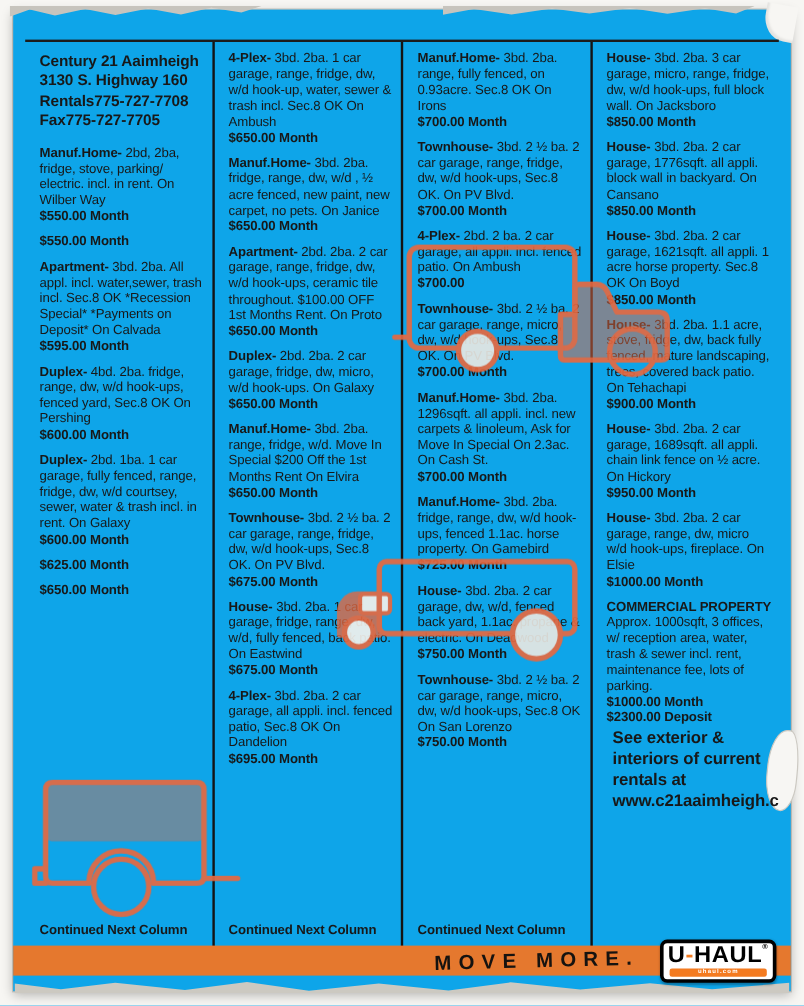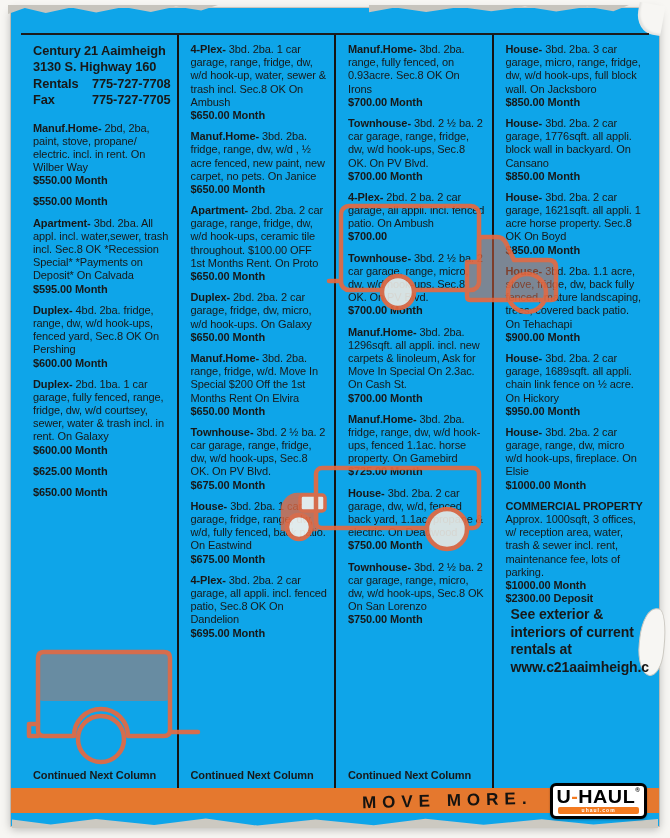--- a/index.html
+++ b/index.html
@@ -33,21 +33,21 @@
     display:flex;border-top:2px solid #1c1c1c;z-index:2;
   }
   .column{
     flex:1 1 0;min-width:0;padding:8px 6px 4px 12px;
     border-right:2px solid #141414;
     display:flex;flex-direction:column;overflow:hidden;
     color:#181818;font-size:11px;line-height:1.2;letter-spacing:-0.1px;
   }
   .column:last-child{border-right:none;}
   .agency-header{font-weight:bold;font-size:12.8px;line-height:1.28;margin-bottom:13px;}
-  .phone-row{display:flex;justify-content:space-between;}
+  .phone-row{display:flex;}
   .listing{margin:0 0 8px 0;}
   .ltext{margin:0;}
   .lead{font-weight:bold;}
   .price{font-weight:bold;}
   .note{font-weight:bold;font-size:14px;line-height:1.25;padding-left:5px;margin-top:1px;}
   .continued{font-weight:bold;margin-top:auto;padding-bottom:4px;}
 
   
   .doodles{position:absolute;left:0;top:0;z-index:3;pointer-events:none;}
 
@@ -97,21 +97,21 @@
           <span>775-727-7708</span>
         </div>
         <div class="phone-row">
           <span>Fax</span>
           <span>775-727-7705</span>
         </div>
       </div>
       <div class="listings">
           <div class="listing">
     <p class="ltext">
-      <span class="lead">Manuf.Home-</span><span> 2bd, 2ba, paint, stove, propane/ electric. incl. in rent. On Wilber Way</span>
+      <span class="lead">Manuf.Home-</span><span> 2bd, 2ba, fridge, stove, parking/ electric. incl. in rent. On Wilber Way</span>
     </p>
     <div>
               <div class="price">$550.00 Month</div>
             </div>
   </div>
           <div class="listing">
     <div>
               <div class="price">$550.00 Month</div>
             </div>
   </div>

